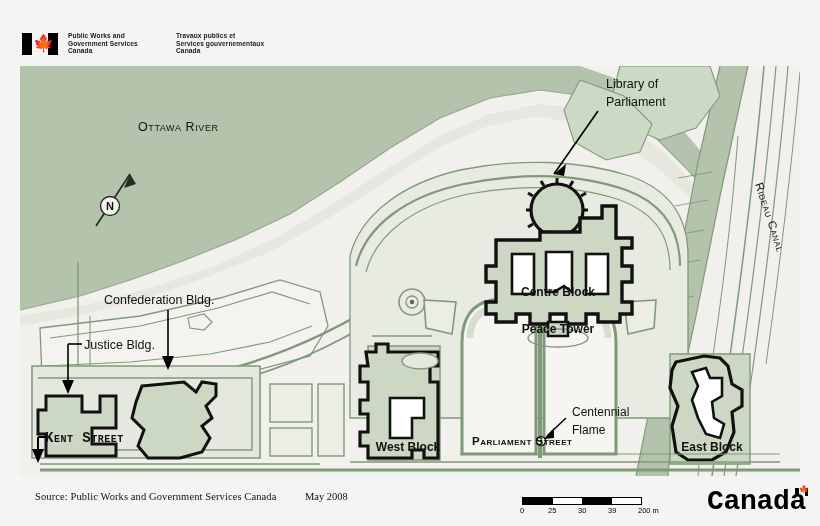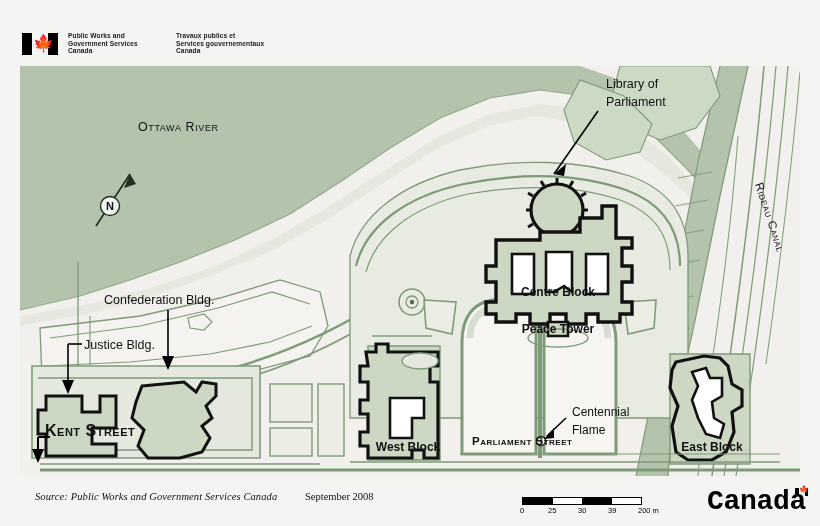--- a/index.html
+++ b/index.html
@@ -24,21 +24,21 @@
     letter-spacing:.1px;white-space:pre-line;margin-left:10px;width:96px;}
   .fip-txt.fr{width:110px;margin-left:12px;}
 
   
   #map{position:absolute;left:20px;top:66px;width:780px;height:410px;
        background:#f1f0ec;overflow:hidden;}
   #map svg{display:block;}
 
   
   .footer-src{position:absolute;left:35px;top:491px;font-size:10.5px;color:#111;
-     font-family:"Liberation Serif", serif;letter-spacing:.1px;font-style:italic;}
+     font-family:"Liberation Serif", serif;letter-spacing:.1px;}
   .footer-date{position:absolute;left:305px;top:491px;font-size:10.5px;color:#111;
      font-family:"Liberation Serif", serif;}
 
   
   .scalebar{position:absolute;left:522px;top:497px;width:120px;height:8px;
      border:1px solid #000;display:flex;box-sizing:border-box;background:#fff;}
   .scalebar i{display:block;height:100%;flex:1 1 25%;}
   .scalebar i.on{background:#000;}
   .scale-ticks{position:absolute;left:516px;top:506px;width:150px;height:12px;}
   .scale-ticks span{position:absolute;top:0;font-size:7.5px;color:#000;
@@ -284,27 +284,27 @@
                 font-variant:small-caps;letter-spacing:.5px;color:#111;
                 font-family:'Liberation Sans',sans-serif;font-weight:600;">Parliament Street</div>
 
     <div style="position:absolute;left:8px;top:363px;width:60px;height:38px;">
       <svg width="60" height="38" viewBox="0 0 60 38">
         <path d="M10,8 L22,8" stroke="#000" stroke-width="2" fill="none"></path>
         <path d="M10,8 L10,26" stroke="#000" stroke-width="2" fill="none"></path>
         <path d="M10,34 L4,20 L16,20 Z" fill="#000"></path>
       </svg>
     </div>
-    <div style="position:absolute;left:25px;top:356px;font-size:16px;
+    <div style="position:absolute;left:25px;top:364px;font-size:14px;
                 font-variant:small-caps;letter-spacing:.5px;color:#111;
-                font-family:Liberation Sans, sans-serif;font-weight:600;">Kent Street</div>
+                font-family:Liberation Mono, monospace;font-weight:600;">Kent Street</div>
   </div>
 
   <div class="footer-src">Source: Public Works and Government Services Canada</div>
-  <div class="footer-date">September 2008</div>
+  <div class="footer-date">May 2008</div>
 
   <div class="scalebar">
     <i class="on"></i>
       <i></i>
       <i class="on"></i>
       <i></i>
   </div>
   <div class="scale-ticks">
     <span style="left:4px">0</span>
     <span style="left:32px">25</span>

